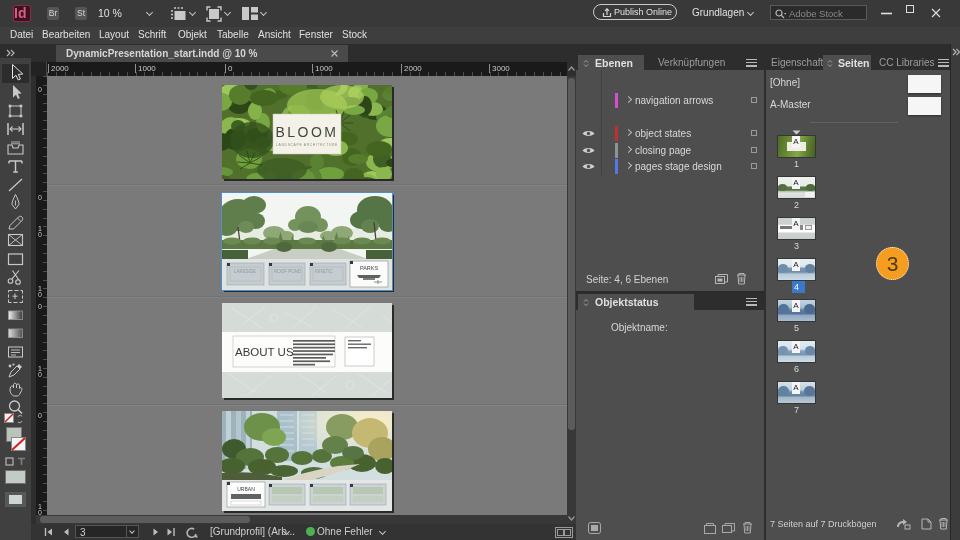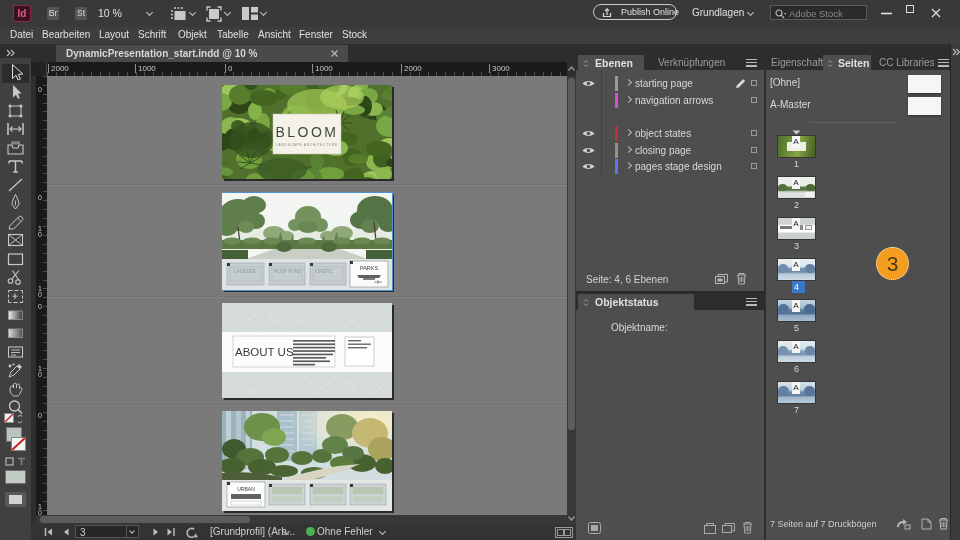--- a/index.html
+++ b/index.html
@@ -64,21 +64,21 @@
             color:#1a1a1a; font-size:8px; text-align:center; line-height:12px; }
 
   svg { display:block; }
   .eye { position:absolute; }
 </style>
 </head>
 <body>
 <div id="stage">
   <div id="titlebar" class="abs">
 
-    <div class="abs" style="left:13px;top:5px;width:18px;height:17px;background:#3a1322;border:1px solid #8c2c44;border-radius:2px;color:#e05c7f;font-size:10px;font-weight:bold;text-align:center;line-height:15px">Id</div>
+    <div class="abs" style="left:13px;top:5px;width:18px;height:17px;background:#3a1322;border:1px solid #8c2c44;border-radius:2px;color:#e05c7f;font-size:14px;font-weight:bold;line-height:15px">Id</div>
 
     <div class="abs" style="left:47px;top:7px;width:12px;height:13px;background:#555;border-radius:2px;color:#d6d6d6;font-size:8.5px;text-align:center;line-height:13px">Br</div>
     <div class="abs" style="left:75px;top:7px;width:12px;height:13px;background:#555;border-radius:2px;color:#d6d6d6;font-size:8.5px;text-align:center;line-height:13px">St</div>
     <div class="abs" style="left:98px;top:7px;color:#e0e0e0;font-size:10.5px">10 %</div>
     <span class="chevsm abs" style="left:147px;top:10px"></span>
 
     <svg class="abs" style="left:170px;top:7px" width="17" height="14">
       <path d="M4 1 h2 M7.5 1 h2 M11 1 h2 M1 4 h2 M1 7.5 h2 M1 11 h2" stroke="#c9c9c9" stroke-width="1.6"></path>
       <rect x="4.5" y="4" width="11" height="9" fill="#c9c9c9"></rect>
     </svg>
@@ -94,21 +94,21 @@
       <rect x="0" y="0" width="7" height="13" fill="#c9c9c9"></rect>
       <rect x="9" y="0" width="7" height="5.5" fill="#c9c9c9"></rect>
       <rect x="9" y="7.5" width="7" height="5.5" fill="#c9c9c9"></rect>
     </svg>
     <span class="chevsm abs" style="left:261px;top:10px"></span>
 
     <div class="abs" style="left:593px;top:4px;width:84px;height:16px;border:1px solid #c9c9c9;border-radius:8px;color:#e0e0e0;font-size:9px;line-height:14px;white-space:nowrap;">
       <svg class="abs" style="left:8px;top:3px" width="10" height="10">
           <path d="M5 7 L5 1 M3 2.8 L5 0.8 L7 2.8 M1.5 5 L1.5 8.5 L8.5 8.5 L8.5 5" stroke="#d6d6d6" stroke-width="1.2" fill="none"></path>
         </svg>
-      <span style="margin-left:27px">Publish Online</span>
+      <span style="margin-left:20px">Publish Online</span>
     </div>
     <div class="abs" style="left:692px;top:7px;color:#e0e0e0;font-size:10px">Grundlagen</div>
     <span class="chevsm abs" style="left:748px;top:10px"></span>
 
     <div class="abs" style="left:770px;top:5px;width:97px;height:15px;background:#2b2b2b;border:1px solid #5a5a5a;">
       <svg class="abs" style="left:4px;top:3px" width="11" height="10">
           <circle cx="4" cy="4" r="3" stroke="#b9b9b9" stroke-width="1.2" fill="none"></circle>
           <path d="M6.2 6.2 L9 9" stroke="#b9b9b9" stroke-width="1.2"></path>
           <path d="M9 4 l2.5 0 l-1.2 1.8 z" fill="#b9b9b9"></path>
         </svg>
@@ -614,33 +614,20 @@
     <div class="ptab" style="left:2px;width:66px">
       <svg class="abs" style="left:5px;top:4px" width="6" height="9">
           <path d="M1 3.5 L3 1.5 L5 3.5 M1 5.5 L3 7.5 L5 5.5" stroke="#a9a9a9" stroke-width="0.9" fill="none"></path>
         </svg>
       <span style="margin-left:17px">Ebenen</span>
     </div>
     <span class="ptabi abs" style="left:82px">Verknüpfungen</span>
     <div class="ham" style="left:170px;top:15px"></div>
 
     <div class="abs" style="left:25px;top:26px;width:1px;height:105px;background:#404040"></div>
-    <div class="lrow" style="top:31px">
-      <svg class="eye" style="left:6px;top:4px" width="13" height="9">
-          <path d="M0.5 4.5 C3 1.2 10 1.2 12.5 4.5 C10 7.8 3 7.8 0.5 4.5 Z" fill="#cfcfcf"></path>
-          <circle cx="6.5" cy="4.5" r="1.7" fill="#4e4e4e"></circle>
-        </svg>
-      <div class="lcolor" style="background:#9a9a9a"></div>
-        <div class="lexp"></div>
-      <span class="lname">starting page</span>
-      <svg class="abs" style="left:158px;top:3px" width="12" height="12">
-          <path d="M2 10 L2.8 7.5 L8.5 1.8 C9 1.3 9.9 1.3 10.4 1.8 C10.9 2.3 10.9 3.2 10.4 3.7 L4.7 9.4 Z" fill="#d8d8d8"></path>
-        </svg>
-      <div class="lsq"></div>
-    </div>
     <div class="lrow" style="top:48px">
       <div class="lcolor" style="background:#d44fd4"></div>
         <div class="lexp"></div>
       <span class="lname">navigation arrows</span>
         <div class="lsq"></div>
     </div>
     <div class="lrow" style="top:81px">
       <svg class="eye" style="left:6px;top:4px" width="13" height="9">
           <path d="M0.5 4.5 C3 1.2 10 1.2 12.5 4.5 C10 7.8 3 7.8 0.5 4.5 Z" fill="#cfcfcf"></path>
           <circle cx="6.5" cy="4.5" r="1.7" fill="#4e4e4e"></circle>

